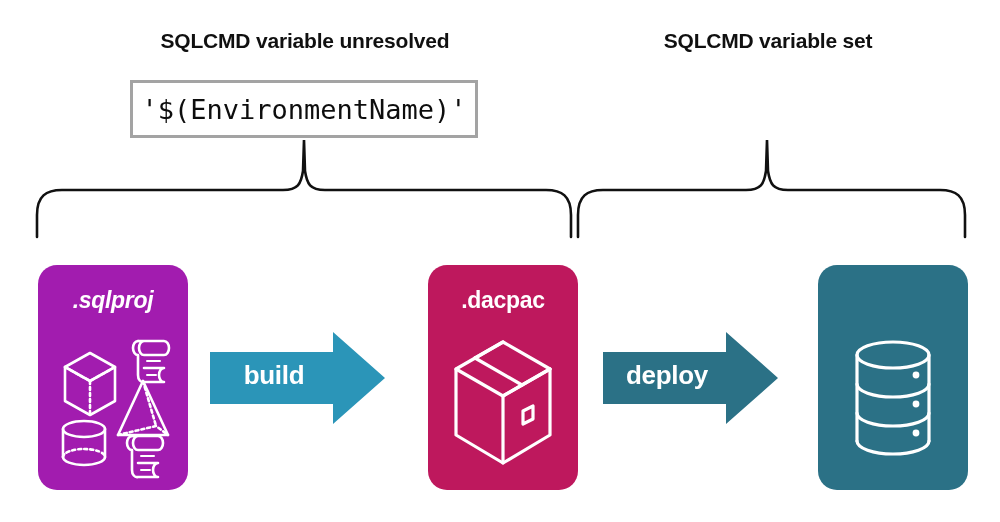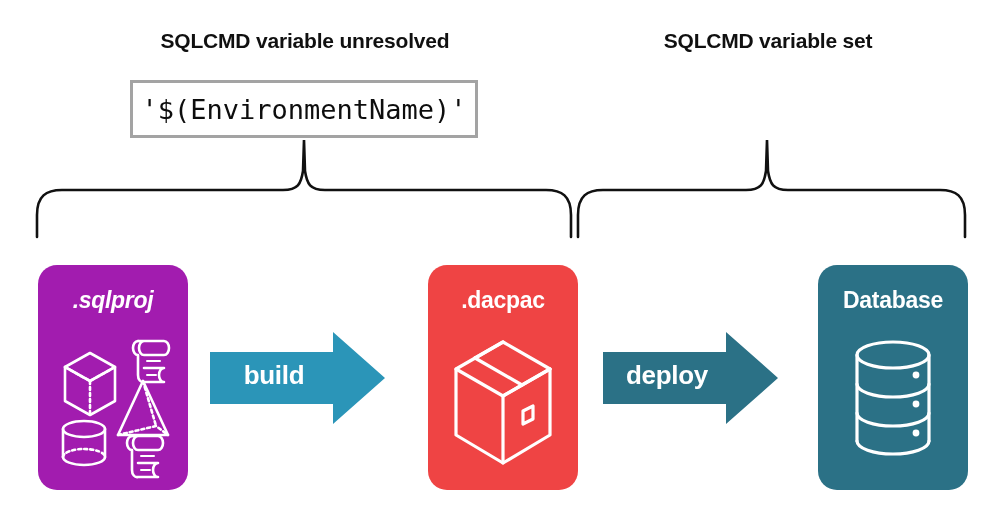--- a/index.html
+++ b/index.html
@@ -210,21 +210,21 @@
     </svg>
   </div>
 
   <div class="flow-arrow" id="flow-arrow-build">
     <svg width="185" height="96" viewBox="0 0 185 96">
       <polygon points="5,22 128,22 128,2 180,48 128,94 128,74 5,74" fill="#2b95b8"></polygon>
     </svg>
     <div class="flow-arrow-label">build</div>
   </div>
 
-  <div class="artifact-box" id="artifact-dacpac" style="background: #ef4444;">
+  <div class="artifact-box" id="artifact-dacpac" style="background: #be185d;">
     <div class="artifact-label">.dacpac</div>
     <svg class="artifact-graphic" viewBox="0 0 150 160">
       <g fill="none" stroke="#ffffff" stroke-width="3.2" stroke-linejoin="round" stroke-linecap="round">
 
         <polyline points="28,46 28,112 75,140 122,112 122,46"></polyline>
         <polygon points="28,46 75,19 122,46 75,73"></polygon>
         <line x1="75" y1="73" x2="75" y2="140"></line>
 
         <polyline points="47,35 94,62 122,46"></polyline>
         <polyline points="47,35 75,19"></polyline>
@@ -236,21 +236,20 @@
   </div>
 
   <div class="flow-arrow" id="flow-arrow-deploy">
     <svg width="185" height="96" viewBox="0 0 185 96">
       <polygon points="5,22 128,22 128,2 180,48 128,94 128,74 5,74" fill="#2b7186"></polygon>
     </svg>
     <div class="flow-arrow-label">deploy</div>
   </div>
 
   <div class="artifact-box" id="artifact-database" style="background: rgb(43, 113, 134);">
-    <div class="artifact-label">Database</div>
     <svg class="artifact-graphic" viewBox="0 0 150 160">
       <g fill="none" stroke="#ffffff" stroke-width="3.2" stroke-linejoin="round" stroke-linecap="round">
         <ellipse cx="75" cy="32" rx="36" ry="13"></ellipse>
         <line x1="39" y1="32" x2="39" y2="118"></line>
         <line x1="111" y1="32" x2="111" y2="118"></line>
         <path d="M 39,118 A 36,13 0 0 0 111,118"></path>
         <path d="M 39,61 A 36,13 0 0 0 111,61"></path>
         <path d="M 39,90 A 36,13 0 0 0 111,90"></path>
       </g>
       <g fill="#ffffff">

